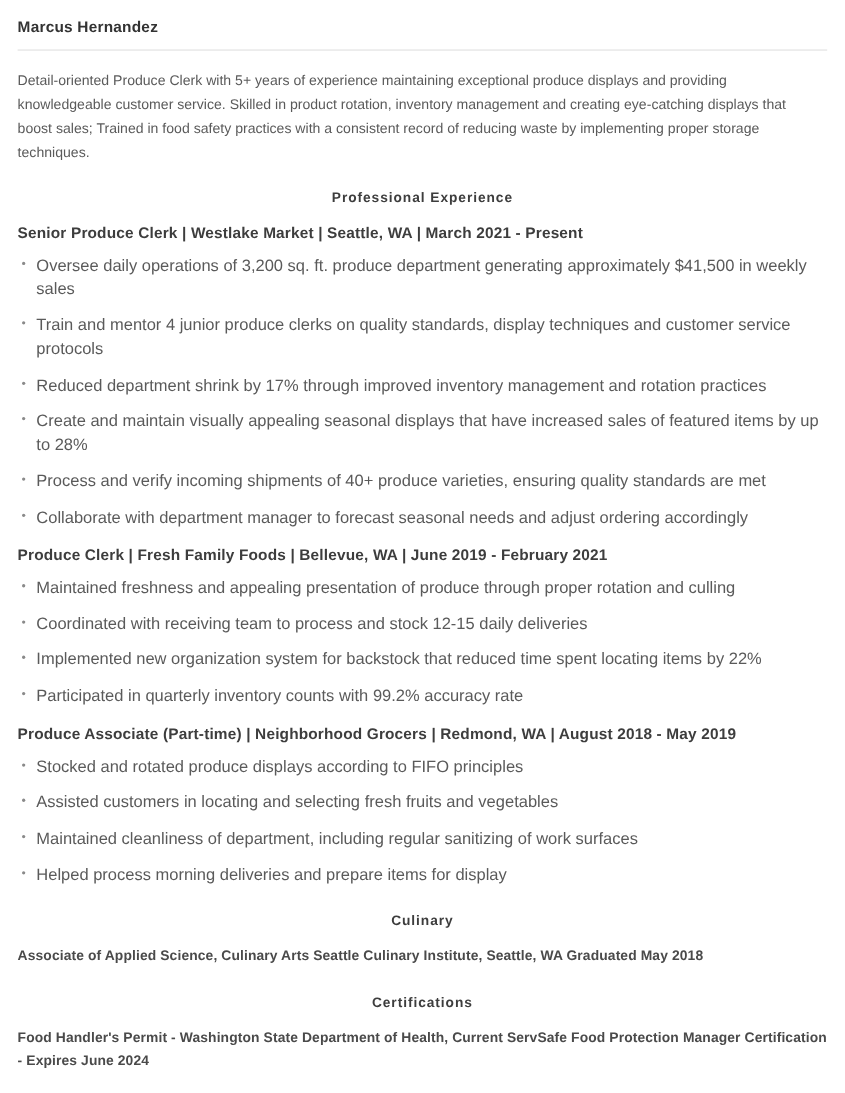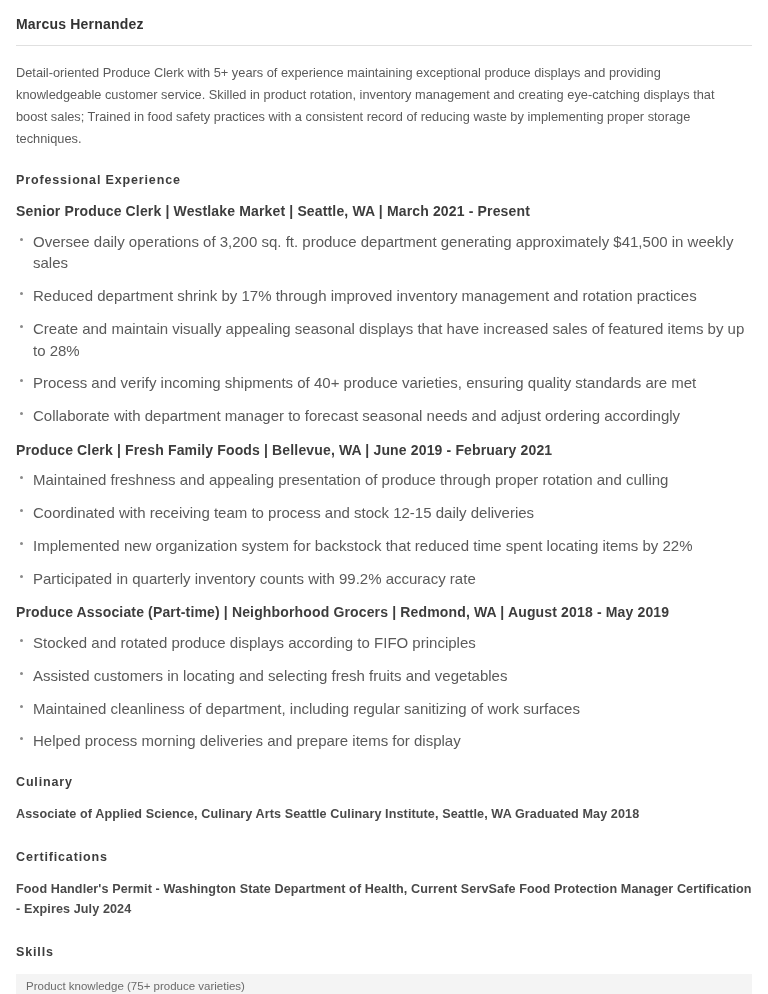--- a/index.html
+++ b/index.html
@@ -53,20 +53,21 @@
   }
 
   
   .section-heading {
     font-size: 12.5px;
     font-weight: bold;
     color: #3d3d3d;
     letter-spacing: 0.85px;
     margin: 0 0 14px 0;
     line-height: 1.3;
+    text-align: center;
   }
   .section {
     margin-bottom: 22px;
   }
   .section.education-section,
   .section.certifications-section {
     margin-bottom: 24px;
   }
 
   
@@ -145,20 +146,21 @@
 
   <p class="summary">Detail-oriented Produce Clerk with 5+ years of experience maintaining exceptional produce displays and providing knowledgeable customer service. Skilled in product rotation, inventory management and creating eye-catching displays that boost sales; Trained in food safety practices with a consistent record of reducing waste by implementing proper storage techniques.</p>
 
   <div class="section experience-section">
     <h2 class="section-heading">Professional Experience</h2>
 
     <div class="job">
       <div class="job-title">Senior Produce Clerk | Westlake Market | Seattle, WA | March 2021 - Present</div>
       <ul class="bullets">
         <li>Oversee daily operations of 3,200 sq. ft. produce department generating approximately $41,500 in weekly sales</li>
+        <li>Train and mentor 4 junior produce clerks on quality standards, display techniques and customer service protocols</li>
         <li>Reduced department shrink by 17% through improved inventory management and rotation practices</li>
         <li>Create and maintain visually appealing seasonal displays that have increased sales of featured items by up to 28%</li>
         <li>Process and verify incoming shipments of 40+ produce varieties, ensuring quality standards are met</li>
         <li>Collaborate with department manager to forecast seasonal needs and adjust ordering accordingly</li>
       </ul>
     </div>
 
     <div class="job">
       <div class="job-title">Produce Clerk | Fresh Family Foods | Bellevue, WA | June 2019 - February 2021</div>
       <ul class="bullets">
@@ -180,21 +182,21 @@
     </div>
   </div>
 
   <div class="section education-section">
     <h2 class="section-heading">Culinary</h2>
     <p class="body-bold">Associate of Applied Science, Culinary Arts Seattle Culinary Institute, Seattle, WA Graduated May 2018</p>
   </div>
 
   <div class="section certifications-section">
     <h2 class="section-heading">Certifications</h2>
-    <p class="body-bold">Food Handler's Permit - Washington State Department of Health, Current ServSafe Food Protection Manager Certification - Expires July 2024</p>
+    <p class="body-bold">Food Handler's Permit - Washington State Department of Health, Current ServSafe Food Protection Manager Certification - Expires June 2024</p>
   </div>
 
   <div class="section skills-section">
     <h2 class="section-heading">Skills</h2>
     <ul class="skills-list">
       <li class="skill-chip">Product knowledge (75+ produce varieties)</li>
 
     </ul>
   </div>
 

